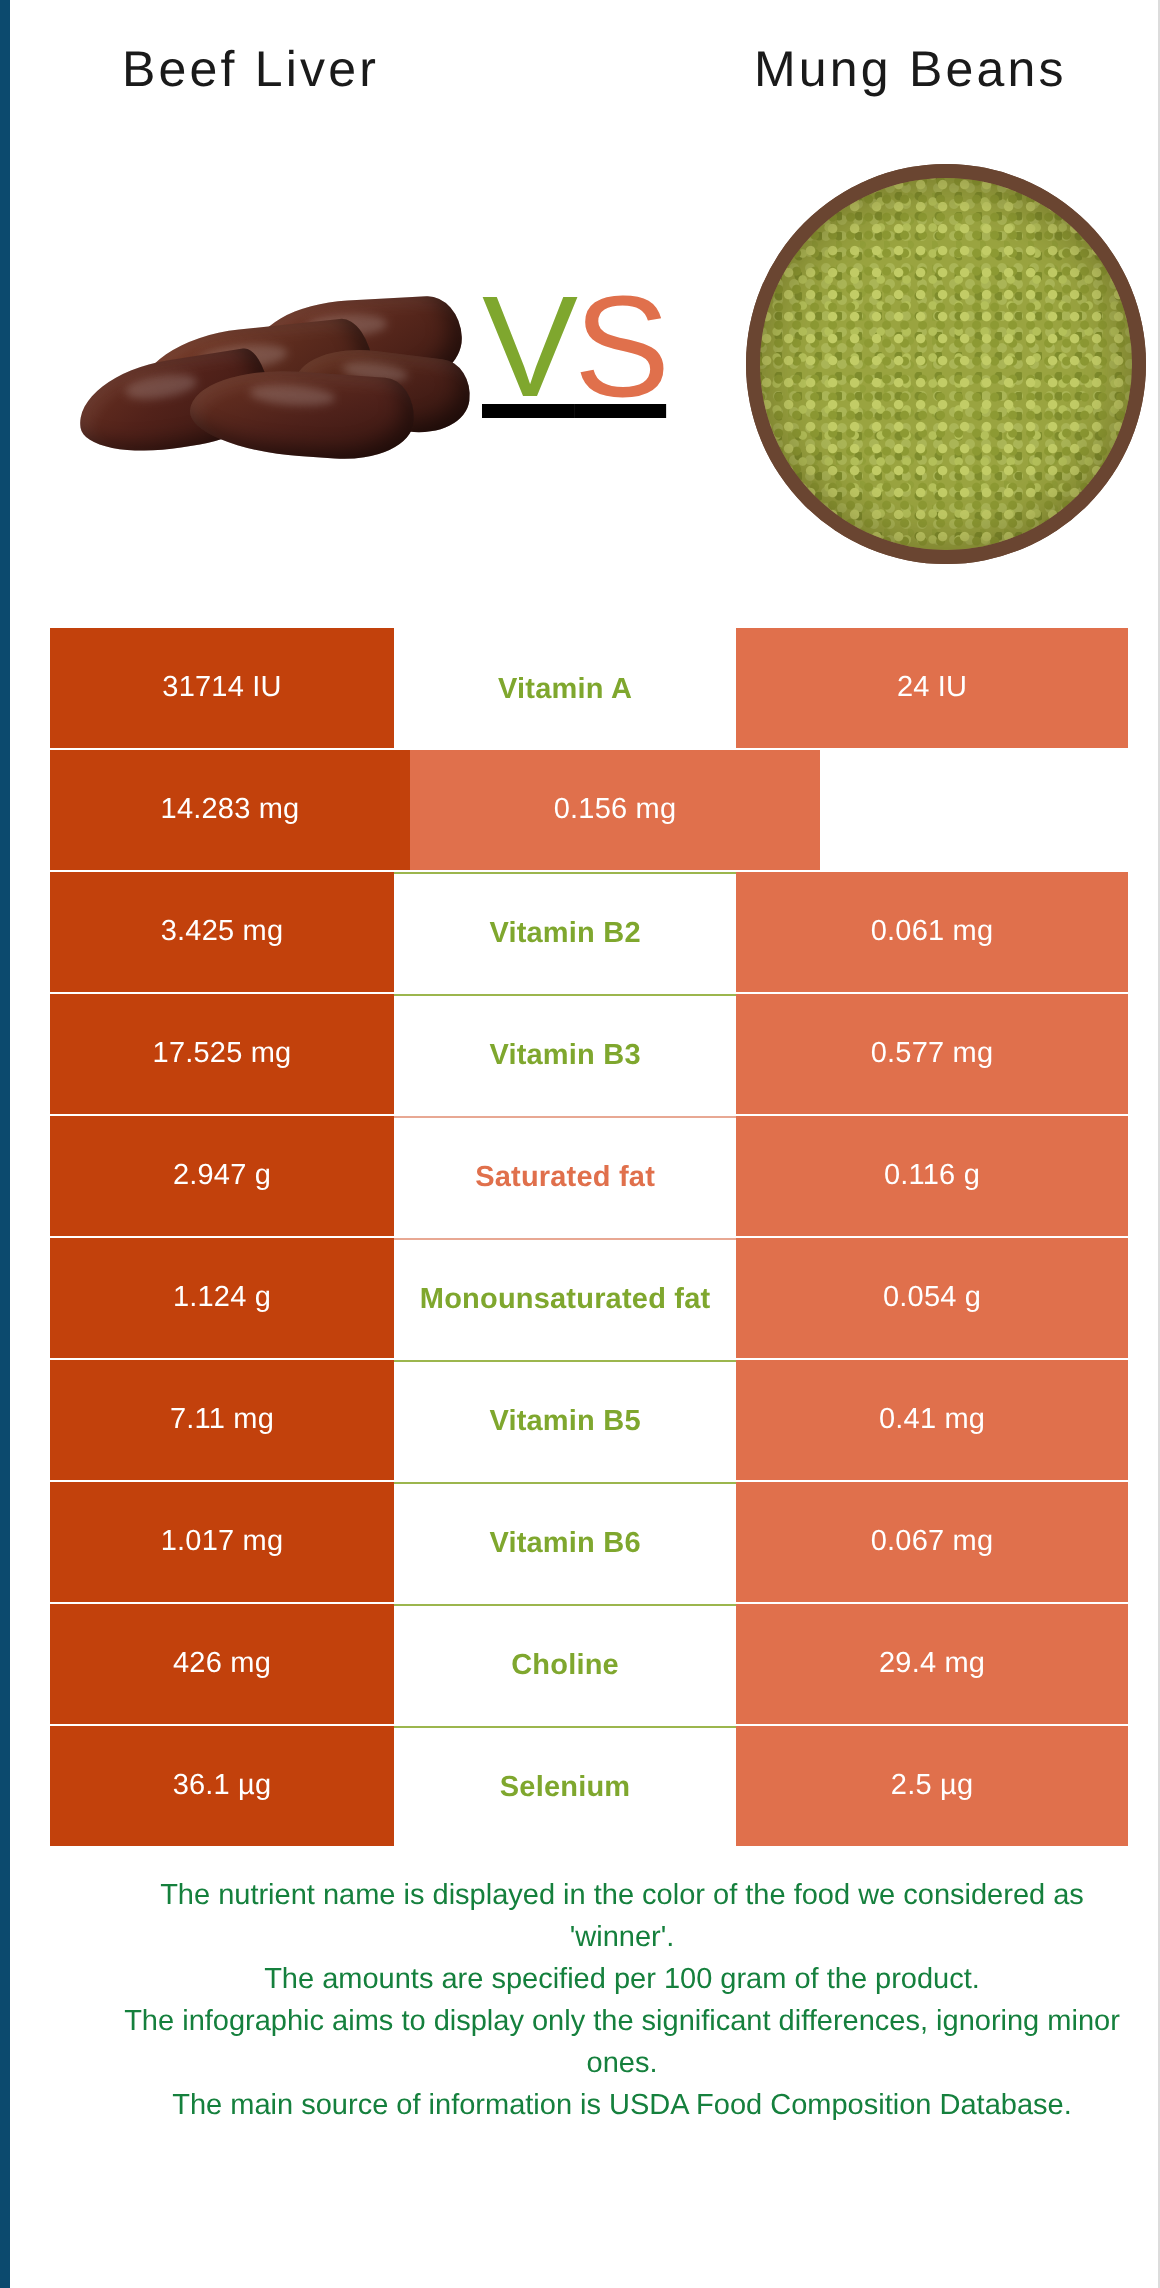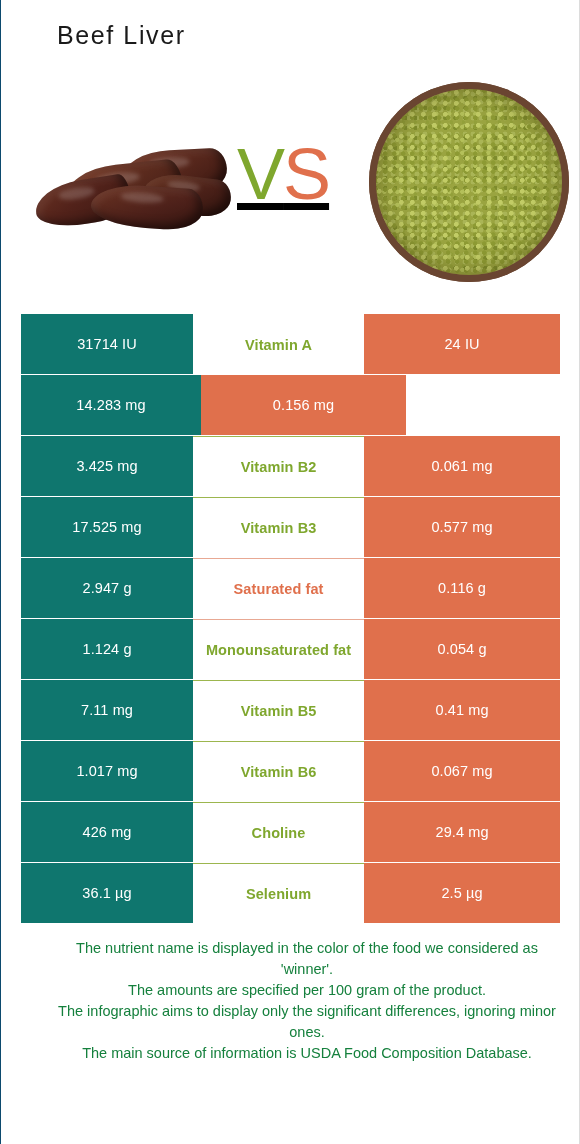--- a/index.html
+++ b/index.html
@@ -14,21 +14,21 @@
     height: 1144px;
     position: relative;
     font-family: "Liberation Sans", sans-serif;
     overflow: hidden;
   }
   .page {
     width: 580px;
     height: 1144px;
     position: relative;
     background: #ffffff;
-    border-left: 1px solid #0c4a6e;
+    border-left: 5px solid #0c4a6e;
     border-right: 1px solid #dcdcdc;
   }
 
   
   .header {
     position: relative;
     height: 300px;
     width: 580px;
   }
   .title {
@@ -131,21 +131,21 @@
   .row:last-child { margin-bottom: 0; }
   .cell {
     display: flex;
     align-items: center;
     justify-content: center;
     font-size: 14.5px;
     letter-spacing: .1px;
   }
   .cell-left {
     width: 180px;
-    background: #0f766e;
+    background: #c2410c;
     color: #ffffff;
   }
   .cell-mid {
     width: 179px;
     background: #ffffff;
     border-top: 1px solid #9cb64e;
     font-weight: bold;
   }
   .row:first-child .cell-mid { border-top: 1px solid transparent; }
   .cell-mid.green { color: #7FA72E; }
@@ -172,20 +172,21 @@
   .footer p { margin: 0; }
 </style>
 </head>
 <body>
 
 <div class="page">
 
   <div class="header">
 
     <div class="title title-left">Beef Liver</div>
+    <div class="title title-right">Mung Beans</div>
 
     <div class="food-left">
       <div class="liver l4">
           <span class="gloss"></span>
         </div>
       <div class="liver l2">
           <span class="gloss"></span>
         </div>
       <div class="liver l5">
           <span class="gloss"></span>

